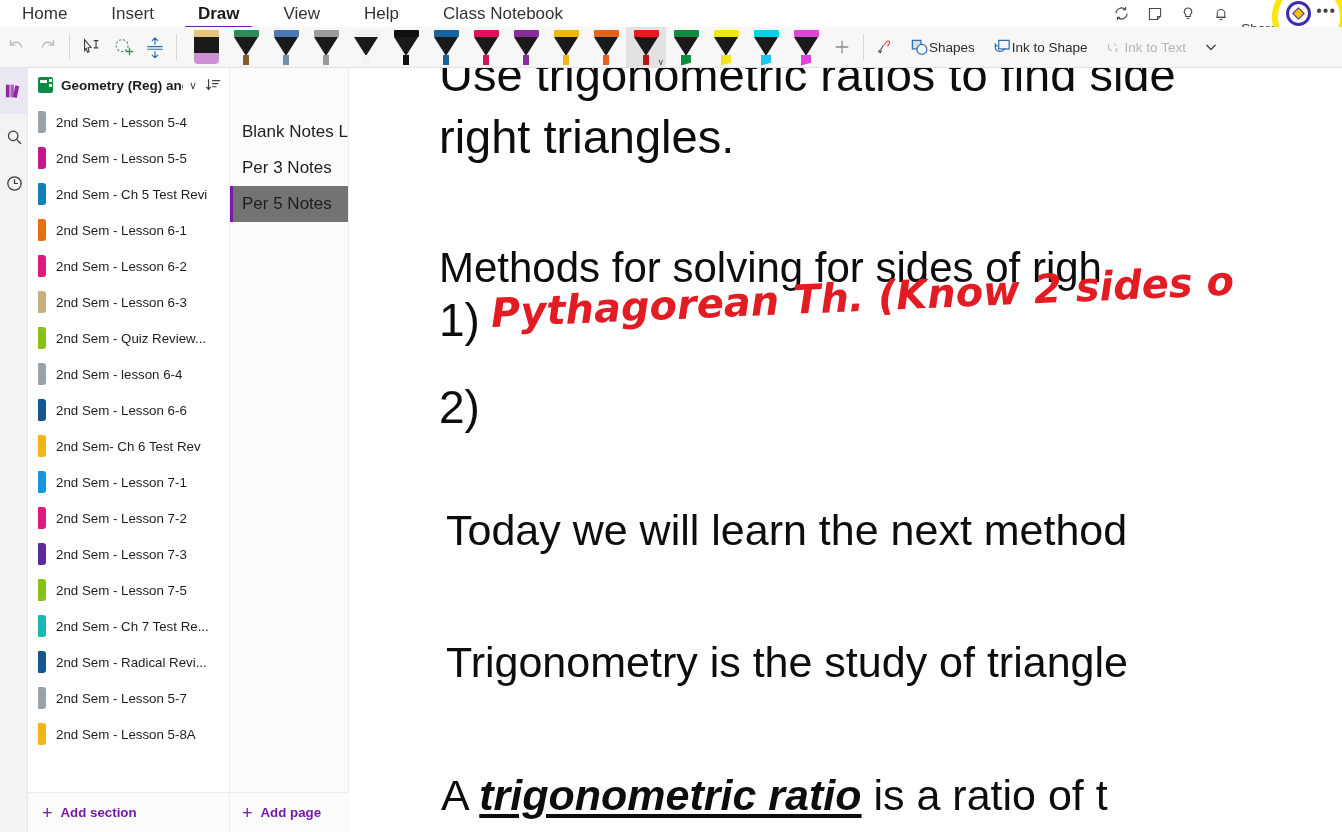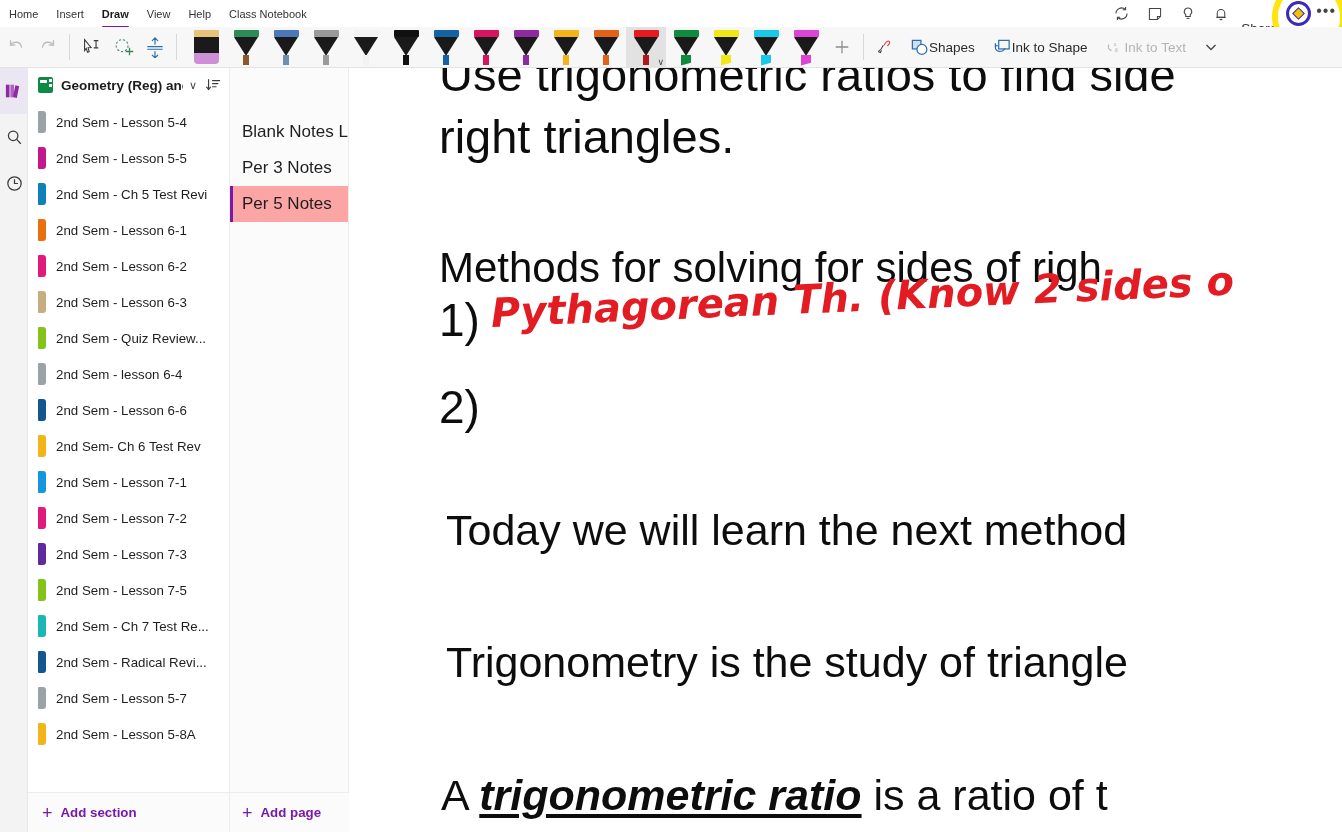--- a/index.html
+++ b/index.html
@@ -13,22 +13,22 @@
   #app { position: relative; width: 1342px; height: 832px; }
 
   
   .tabbar {
     position: absolute; left: 0; top: 0; width: 1342px; height: 27px;
     background: #ffffff;
     display: flex; align-items: center;
   }
   .tab {
     position: relative;
-    font-size: 11px; color: #333333;
-    padding: 0 9px; height: 27px;
+    font-size: 17px; color: #333333;
+    padding: 0 22px; height: 27px;
     display: flex; align-items: center; justify-content: center;
     cursor: default; white-space: nowrap;
   }
   .tab.active { color: #1a1a1a; font-weight: 600; }
   .tab.active::after {
     content: ""; position: absolute; left: 9px; right: 9px; bottom: -1px;
     height: 2.5px; background: #7719aa; border-radius: 2px;
   }
   .tabspacer { flex: 1 1 auto; }
 
@@ -164,21 +164,21 @@
   
   .pagecol {
     position: absolute; left: 230px; top: 68px; width: 119px; height: 764px;
     background: #fbfbfb; border-right: 1px solid #ececec;
   }
   .pagelist { padding-top: 46px; }
   .pagerow {
     position: relative; height: 36px; display: flex; align-items: center;
     padding-left: 12px; cursor: default;
   }
-  .pagerow.selected { background: #fca5a5; }
+  .pagerow.selected { background: #737373; }
   .pagerow.selected::before {
     content: ""; position: absolute; left: 0; top: 0; bottom: 0; width: 3px; background: #7719aa;
   }
   .pagename { font-size: 17px; color: #1e1e1e; white-space: nowrap; overflow: hidden; }
 
   
   .addbar {
     position: absolute; left: 28px; top: 792px; width: 321px; height: 40px;
     background: #fbfbfb; border-top: 1px solid #ececec;
     display: flex; align-items: center;

